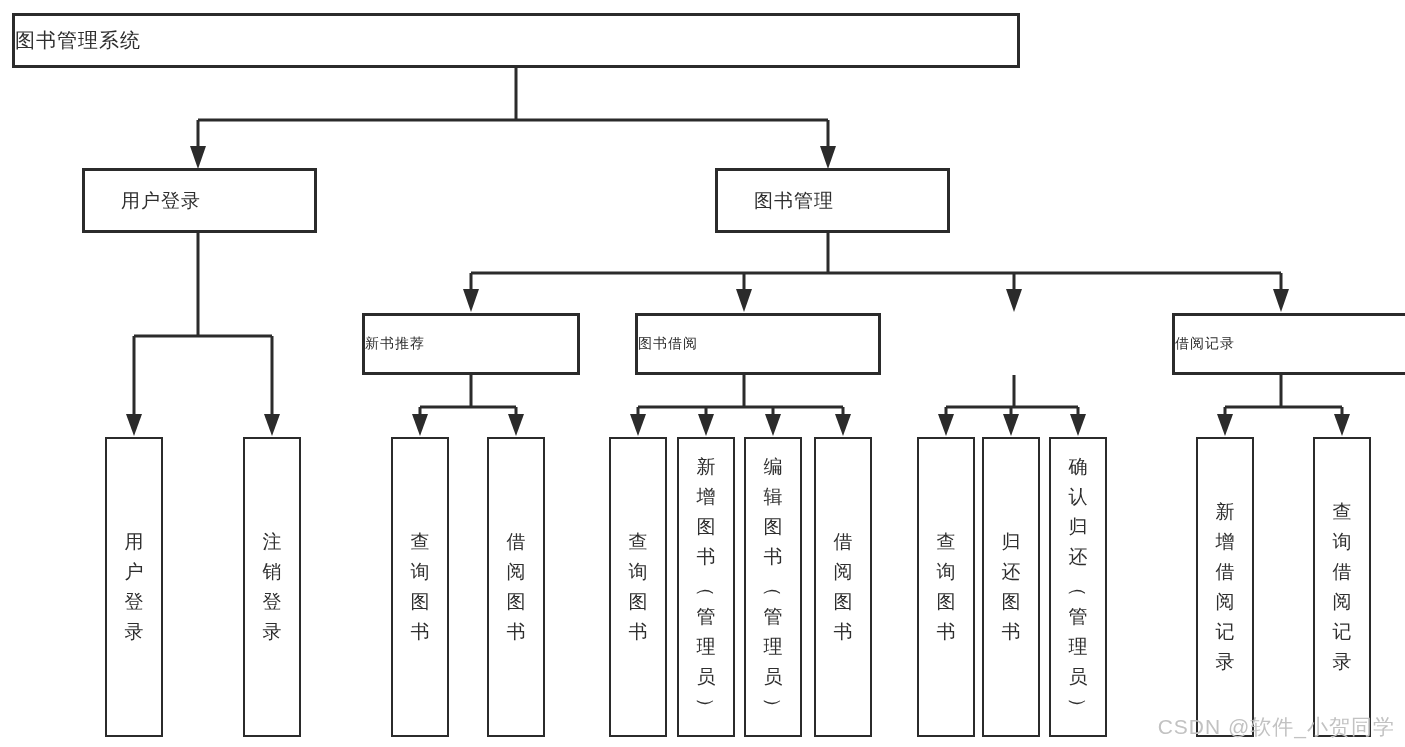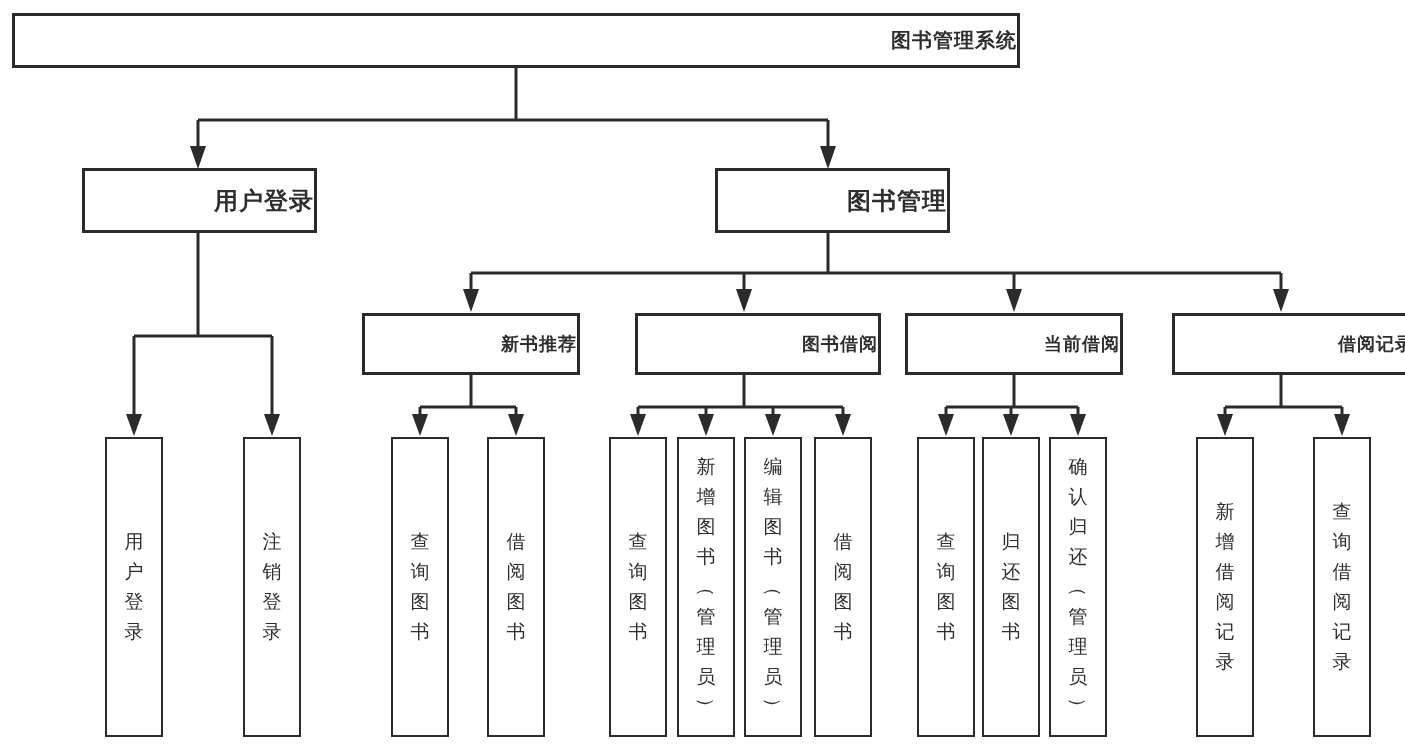--- a/index.html
+++ b/index.html
@@ -3,26 +3,26 @@
 <meta charset="utf-8">
 <style>
   html,body{margin:0;padding:0;background:#ffffff;}
   .canvas{
     position:relative;width:1405px;height:747px;background:#ffffff;overflow:hidden;
     font-family:"Liberation Sans",sans-serif;color:#2e2e2e;
   }
   .connectors{position:absolute;left:0;top:0;width:1405px;height:747px;pointer-events:none;}
   .node{
     position:absolute;box-sizing:border-box;background:#ffffff;
-    border:3px solid #2b2b2b;display:flex;align-items:center;justify-content:flex-end;font-weight:bold;
+    border:3px solid #2b2b2b;display:flex;align-items:center;justify-content:flex-start;
   }
   .node .lbl{white-space:nowrap;}
   .root-node .lbl{font-size:20px;letter-spacing:1px;}
-  .l2-node .lbl{font-size:24px;letter-spacing:1px;}
-  .l3-node .lbl{font-size:18px;letter-spacing:1px;}
+  .l2-node .lbl{font-size:19px;letter-spacing:1px;margin-left:36px;}
+  .l3-node .lbl{font-size:14px;letter-spacing:1px;}
   .leaf{
     position:absolute;box-sizing:border-box;background:#ffffff;border:2px solid #2b2b2b;
     width:58px;top:437px;height:300px;
     display:flex;flex-direction:column;align-items:center;justify-content:center;
   }
   .vchar{
     font-size:19px;line-height:30px;height:30px;width:100%;
     text-align:center;flex:0 0 auto;
   }
   .vchar.vpar{transform:rotate(90deg);}
@@ -92,23 +92,20 @@
   </div>
   <div class="node l2-node" style="left:715px;top:168px;width:235px;height:65px;">
     <span class="lbl">图书管理</span>
   </div>
 
   <div class="node l3-node" style="left:362px;top:313px;width:218px;height:62px;">
     <span class="lbl">新书推荐</span>
   </div>
   <div class="node l3-node" style="left:635px;top:313px;width:246px;height:62px;">
     <span class="lbl">图书借阅</span>
-  </div>
-  <div class="node l3-node" style="left:905px;top:313px;width:218px;height:62px;">
-    <span class="lbl">当前借阅</span>
   </div>
   <div class="node l3-node" style="left:1172px;top:313px;width:245px;height:62px;">
     <span class="lbl">借阅记录</span>
   </div>
 
   <div class="leaf" style="left:105px;">
       <div class="vchar">用</div>
       <div class="vchar">户</div>
       <div class="vchar">登</div>
       <div class="vchar">录</div>
@@ -202,13 +199,14 @@
     </div>
   <div class="leaf" style="left:1313px;">
       <div class="vchar">查</div>
       <div class="vchar">询</div>
       <div class="vchar">借</div>
       <div class="vchar">阅</div>
       <div class="vchar">记</div>
       <div class="vchar">录</div>
     </div>
 
+  <div class="watermark">CSDN @软件_小贺同学</div>
 </div>
 
 </body></html>

